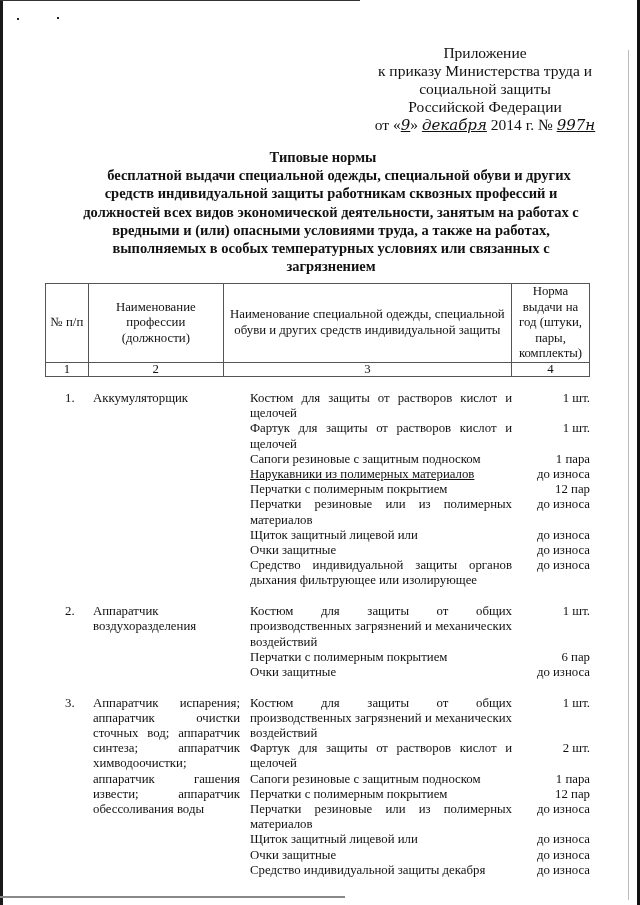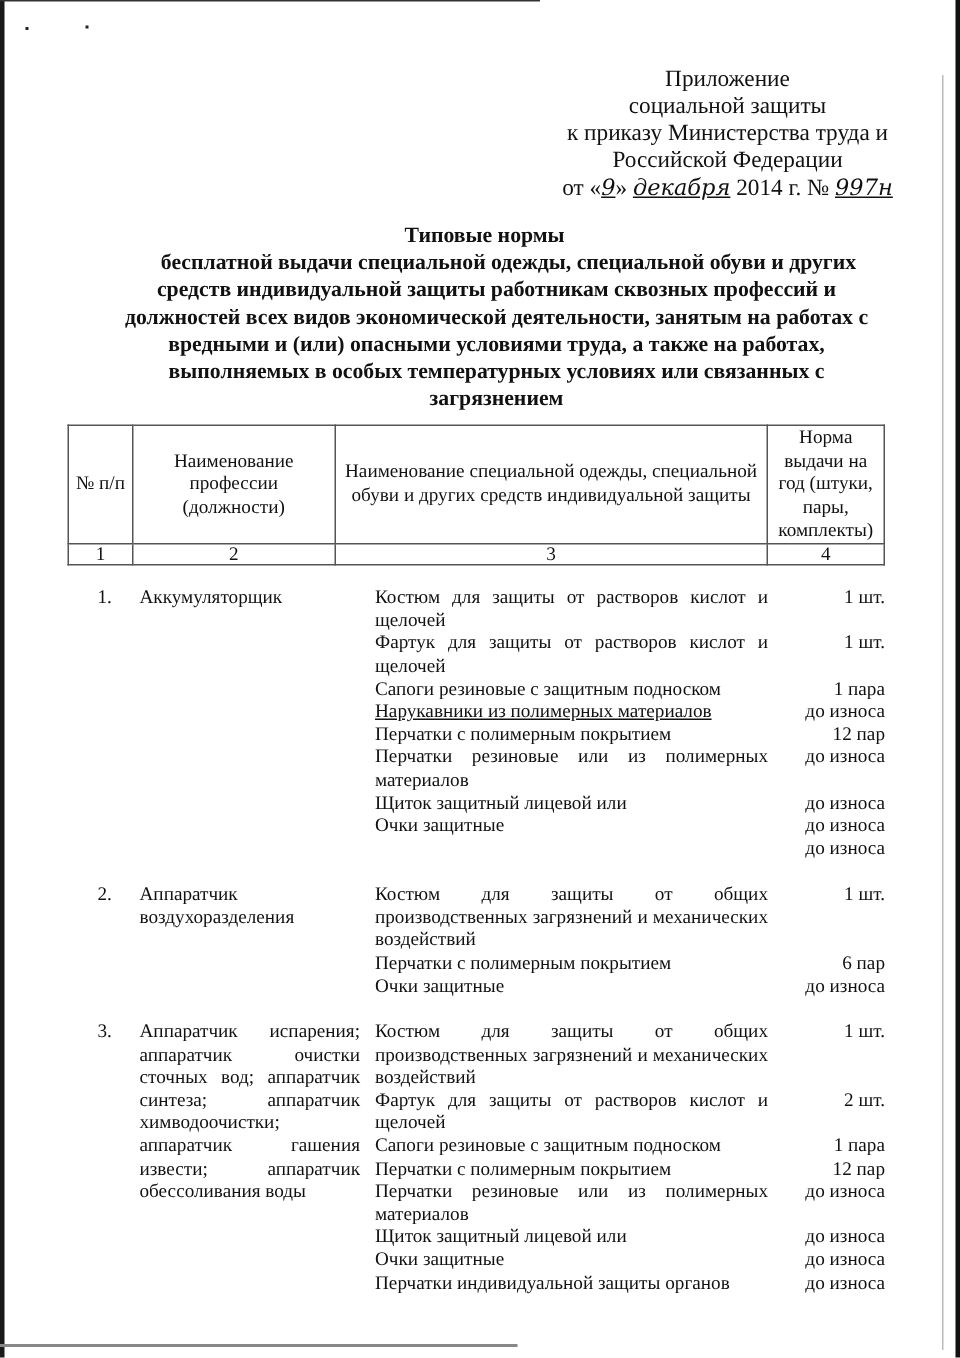--- a/index.html
+++ b/index.html
@@ -55,22 +55,22 @@
 <div class="scan-left"></div>
 <div class="scan-top"></div>
 <div class="scan-right"></div>
 <div class="scan-right-thin"></div>
 <div class="scan-bottom"></div>
 <div class="dot" style="left:17px;top:18px;"></div>
 <div class="dot" style="left:57px;top:17px;"></div>
 
 <div class="approval">
   <div>Приложение</div>
+  <div>к приказу Министерства труда и</div>
   <div>социальной защиты</div>
-  <div>к приказу Министерства труда и</div>
   <div>Российской Федерации</div>
   <div class="date-line">
     <span>от «</span><span class="hand">9</span><span>» </span><span class="hand">декабря</span><span> 2014 г. № </span><span class="hand">997н</span>
   </div>
 </div>
 
 <div class="title">
   <span class="t-main">Типовые нормы</span>
   <span class="t-sub">бесплатной выдачи специальной одежды, специальной обуви и других средств индивидуальной защиты работникам сквозных профессий и должностей всех видов экономической деятельности, занятым на работах с вредными и (или) опасными условиями труда, а также на работах, выполняемых в особых температурных условиях или связанных с загрязнением</span>
 </div>
@@ -119,20 +119,21 @@
       <div class="num" style="grid-column: 1;"></div>
       <div class="cell-name" style="grid-column: 3;">Перчатки резиновые или из полимерных материалов</div>
       <div class="cell-norm" style="grid-column: 4;">до износа</div>
       <div class="num" style="grid-column: 1;"></div>
       <div class="cell-name" style="grid-column: 3;">Щиток защитный лицевой или</div>
       <div class="cell-norm" style="grid-column: 4;">до износа</div>
       <div class="num" style="grid-column: 1;"></div>
       <div class="cell-name" style="grid-column: 3;">Очки защитные</div>
       <div class="cell-norm" style="grid-column: 4;">до износа</div>
       <div class="num" style="grid-column: 1;"></div>
+      <div class="cell-name" style="grid-column: 3;">Средство индивидуальной защиты органов дыхания фильтрующее или изолирующее</div>
       <div class="cell-norm" style="grid-column: 4;">до износа</div>
     </div>
     <div class="group">
       <div class="num" style="grid-column: 1;">2.</div>
       <div class="prof" style="grid-area: 1 / 2 / span 3;">Аппаратчик воздухоразделения</div>
       <div class="cell-name" style="grid-column: 3;">Костюм для защиты от общих производственных загрязнений и механических воздействий</div>
       <div class="cell-norm" style="grid-column: 4;">1 шт.</div>
       <div class="num" style="grid-column: 1;"></div>
       <div class="cell-name" style="grid-column: 3;">Перчатки с полимерным покрытием</div>
       <div class="cell-norm" style="grid-column: 4;">6 пар</div>
@@ -157,16 +158,16 @@
       <div class="num" style="grid-column: 1;"></div>
       <div class="cell-name" style="grid-column: 3;">Перчатки резиновые или из полимерных материалов</div>
       <div class="cell-norm" style="grid-column: 4;">до износа</div>
       <div class="num" style="grid-column: 1;"></div>
       <div class="cell-name" style="grid-column: 3;">Щиток защитный лицевой или</div>
       <div class="cell-norm" style="grid-column: 4;">до износа</div>
       <div class="num" style="grid-column: 1;"></div>
       <div class="cell-name" style="grid-column: 3;">Очки защитные</div>
       <div class="cell-norm" style="grid-column: 4;">до износа</div>
       <div class="num" style="grid-column: 1;"></div>
-      <div class="cell-name" style="grid-column: 3;">Перчатки индивидуальной защиты органов</div>
+      <div class="cell-name" style="grid-column: 3;">Средство индивидуальной защиты декабря</div>
       <div class="cell-norm" style="grid-column: 4;">до износа</div>
     </div>
   </div>
 
 </body></html>

